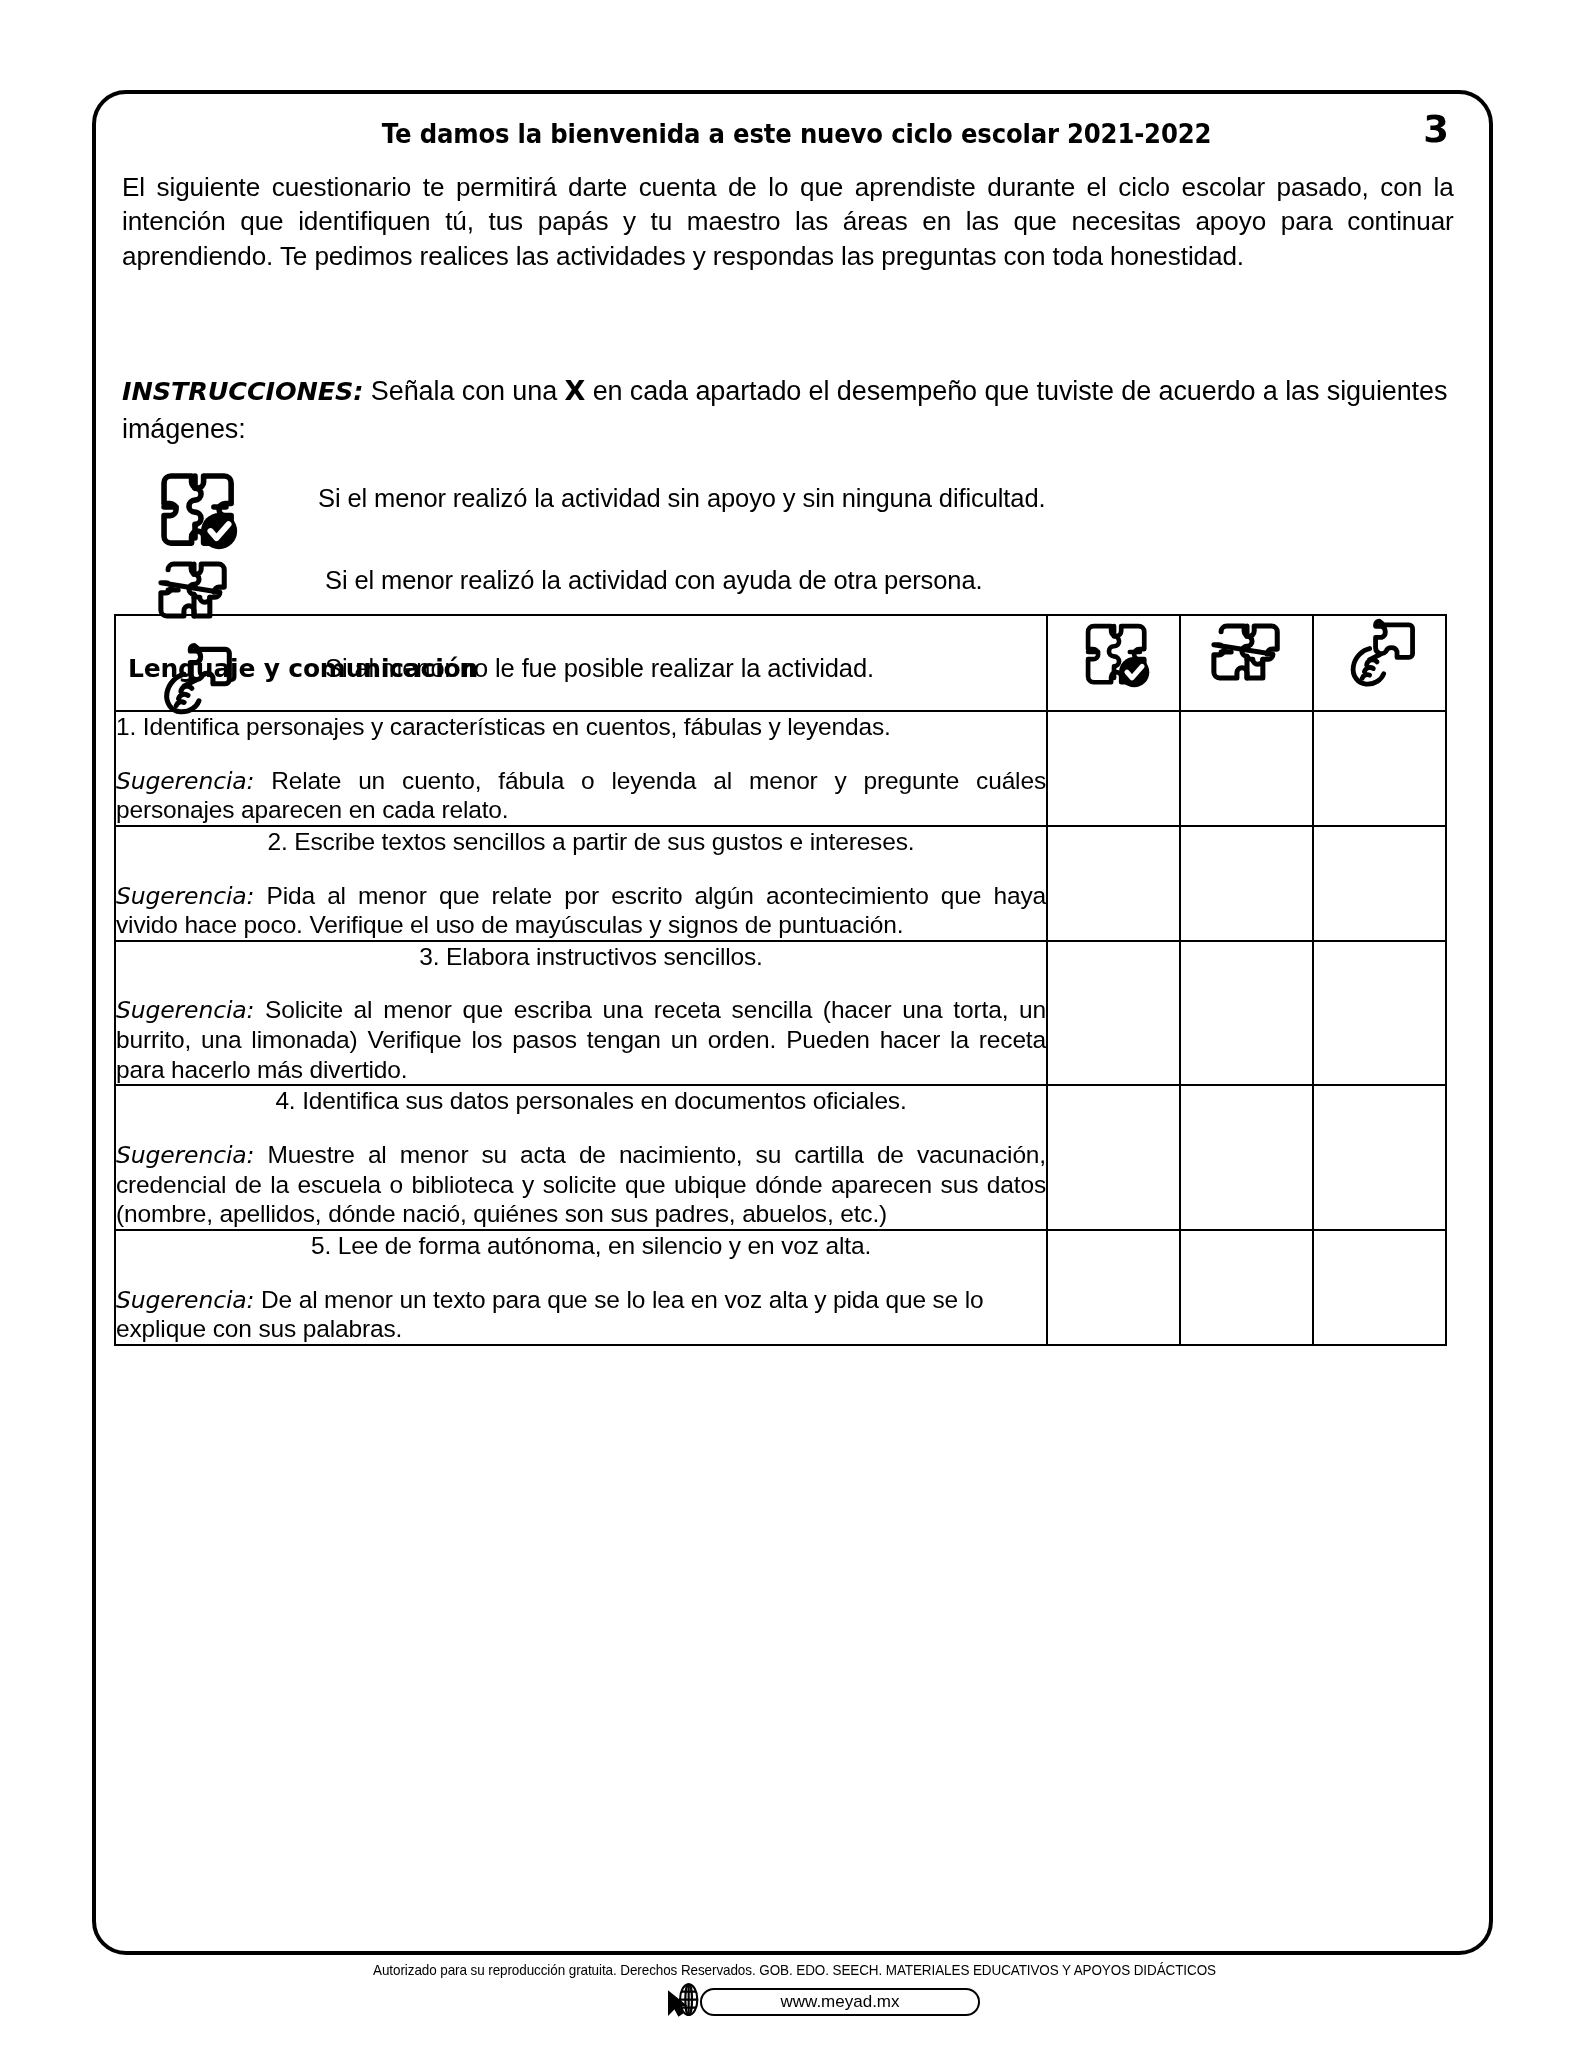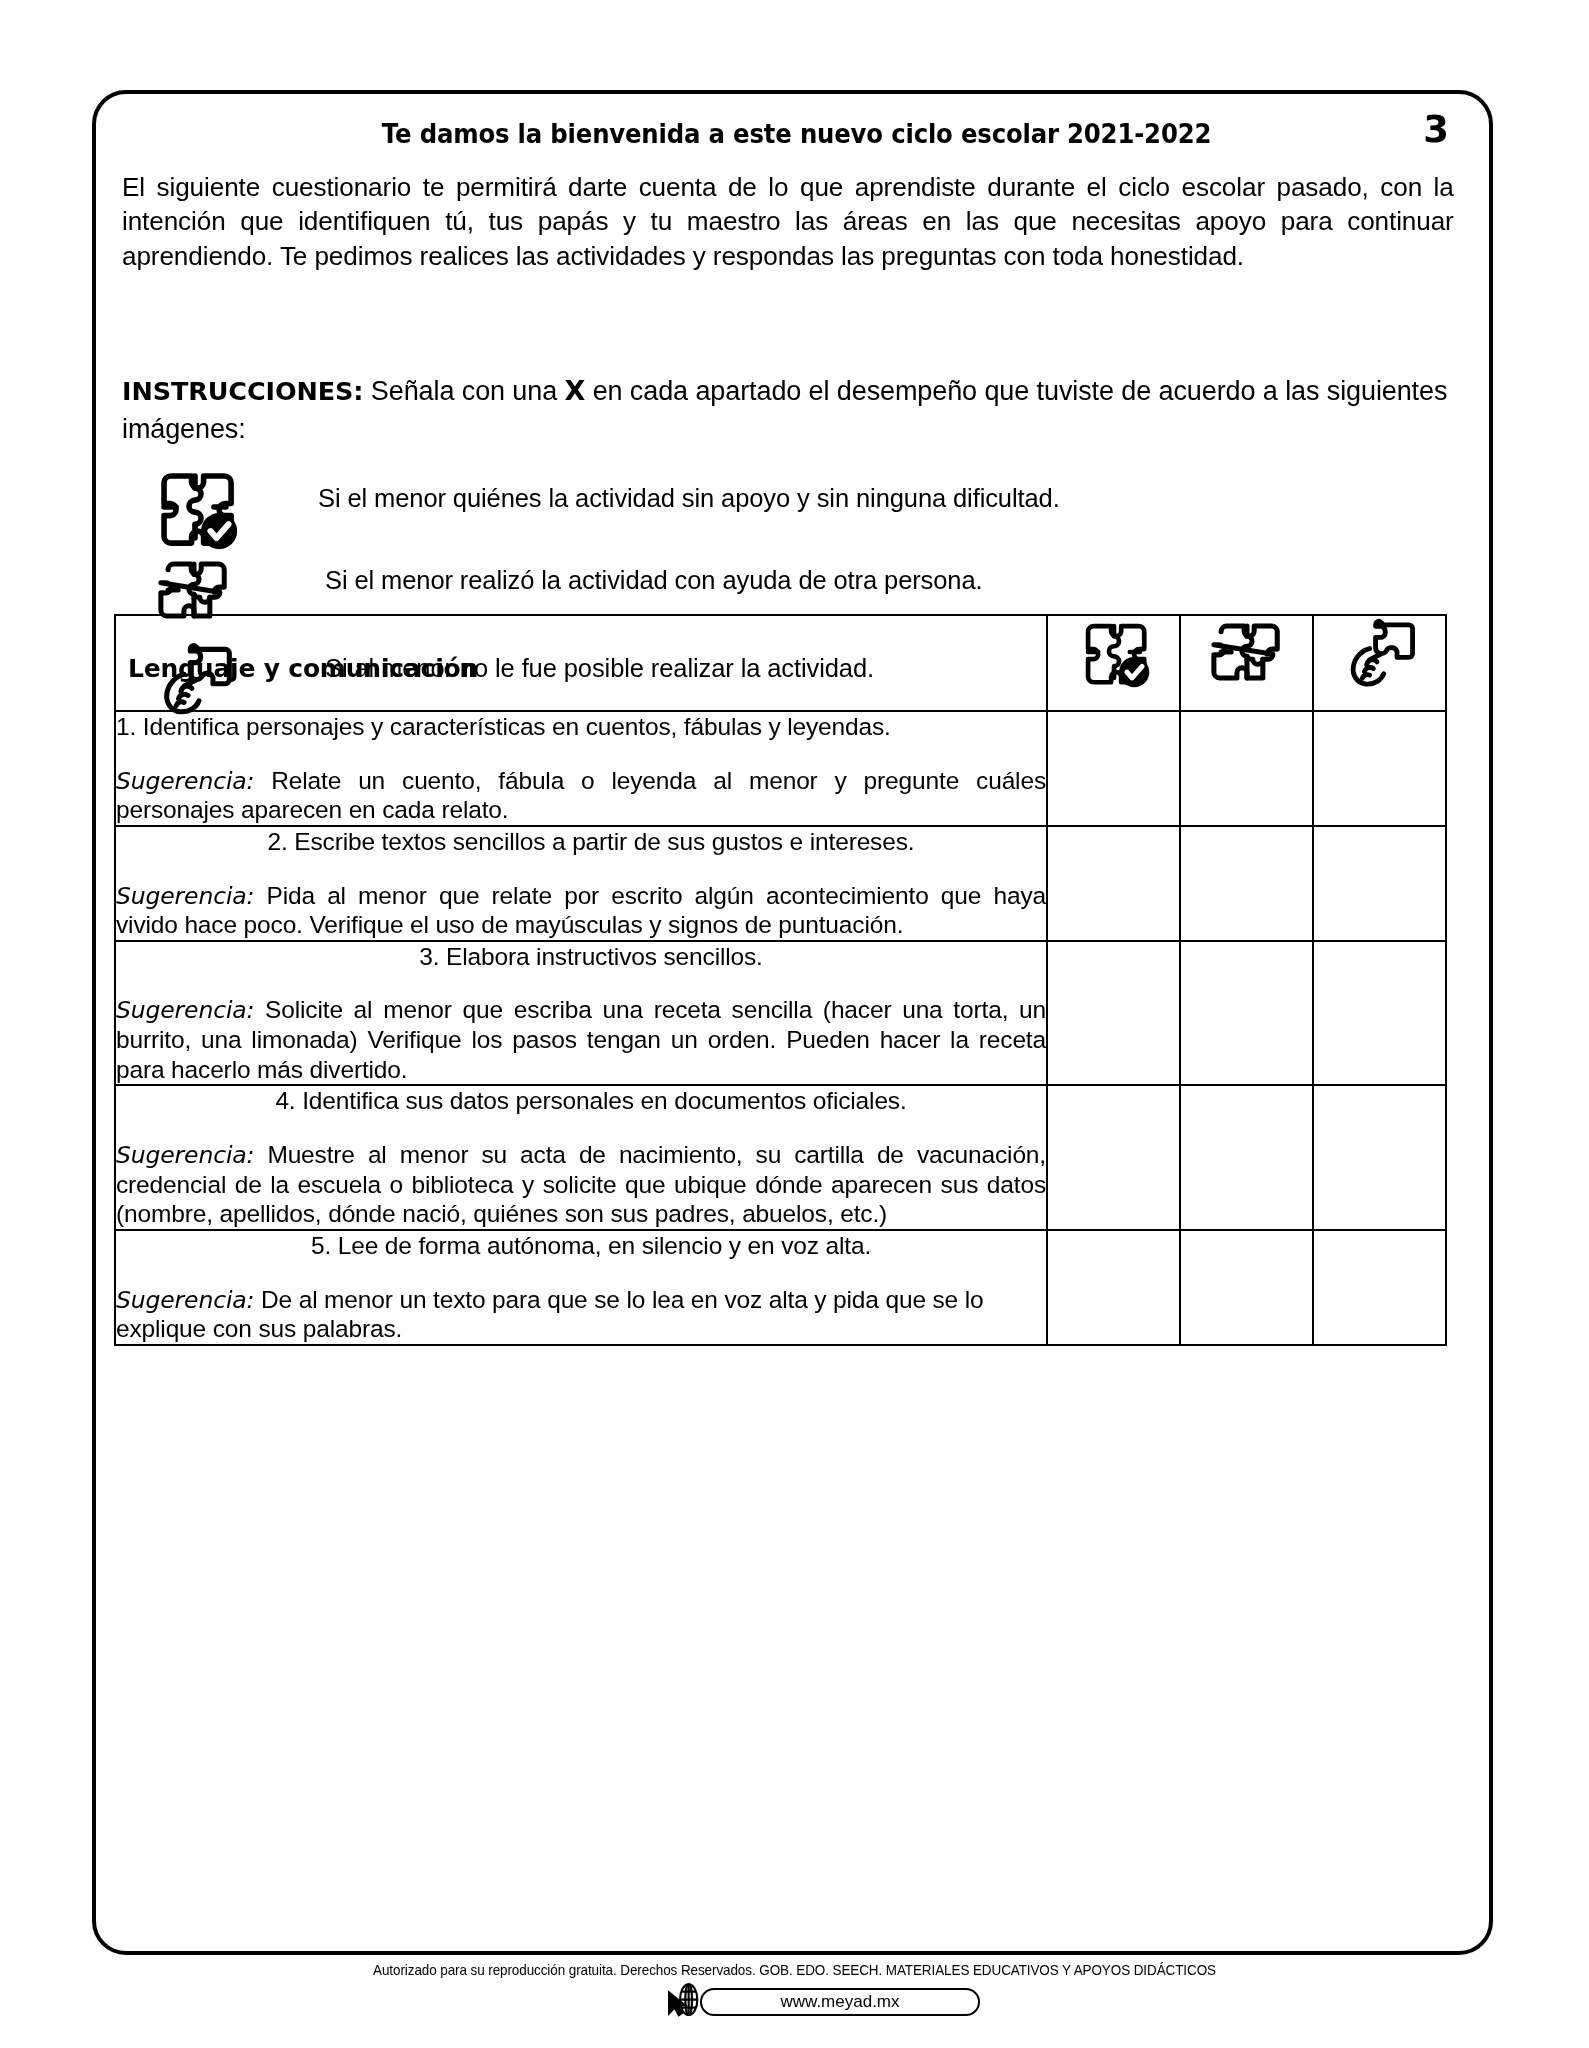--- a/index.html
+++ b/index.html
@@ -75,21 +75,21 @@
   }
   .instructions {
     position: absolute;
     left: 26px;
     top: 278px;
     width: 1330px;
     font-size: 27px;
     line-height: 1.42;
     letter-spacing: -0.1px;
   }
-  .instructions b { font-weight: bold; font-family: "DejaVu Sans", sans-serif; font-size: 25.5px; }
+  .instructions b { font-weight: bold; font-family: "DejaVu Sans", sans-serif; font-size: 25.5px; font-style: italic; }
   .instructions .xmark { font-weight: bold; font-family: "DejaVu Sans", sans-serif; }
 
   
   .legend {
     position: absolute;
     left: 26px;
     top: 370px;
     width: 1340px;
   }
   .legend-row {
@@ -247,21 +247,21 @@
           <svg viewBox="0 0 100 100">
             <g fill="none" stroke="#000" stroke-width="6.5" stroke-linejoin="round" stroke-linecap="round">
               <path d="M14 22 a8 8 0 0 1 8-8 h24 v7 a7 7 0 0 0 14 0 v-7 h24 a8 8 0 0 1 8 8 v24 h-7 a7 7 0 0 0 0 14 h7 v24 a8 8 0 0 1 -8 8 h-24 v-7 a7 7 0 0 0 -14 0 v7 h-24 a8 8 0 0 1 -8 -8 v-24 h7 a7 7 0 0 0 0 -14 h-7 z"></path>
               <path d="M50 14 v14 M50 72 v14 M14 50 h14 M72 50 h14"></path>
               <path d="M50 28 a7 7 0 0 1 0 14 a7 7 0 0 0 0 14 a7 7 0 0 1 0 14"></path>
             </g>
             <circle cx="78" cy="78" r="21" fill="#000"></circle>
             <path d="M68 78 l7 8 l14 -16" fill="none" stroke="#fff" stroke-width="7" stroke-linecap="round" stroke-linejoin="round"></path>
           </svg>
         </div>
-        <div class="legend-text">Si el menor quiénes la actividad sin apoyo y sin ninguna dificultad.</div>
+        <div class="legend-text">Si el menor realizó la actividad sin apoyo y sin ninguna dificultad.</div>
       </div>
 
       <div class="legend-row r2">
         <div class="legend-icon">
           <svg viewBox="0 0 100 100">
             <g fill="none" stroke="#000" stroke-width="7" stroke-linejoin="round" stroke-linecap="round">
               <path d="M14 22 a8 8 0 0 1 8-8 h24 v7 a7 7 0 0 0 14 0 v-7 h24 a8 8 0 0 1 8 8 v24 h-7 a7 7 0 0 0 -7 7 v0"></path>
               <path d="M86 53 a7 7 0 0 1 -7 7 h-7 v26 h-22 v-7 a7 7 0 0 0 -14 0 v7 h-24 a8 8 0 0 1 -8 -8 v-24 h7 a7 7 0 0 0 0 -14 h-7 z"></path>
               <path d="M50 14 v14 M14 50 h14 M50 60 v26"></path>
               <path d="M50 28 a7 7 0 0 1 0 14 a7 7 0 0 0 0 14 a7 7 0 0 1 0 4"></path>

